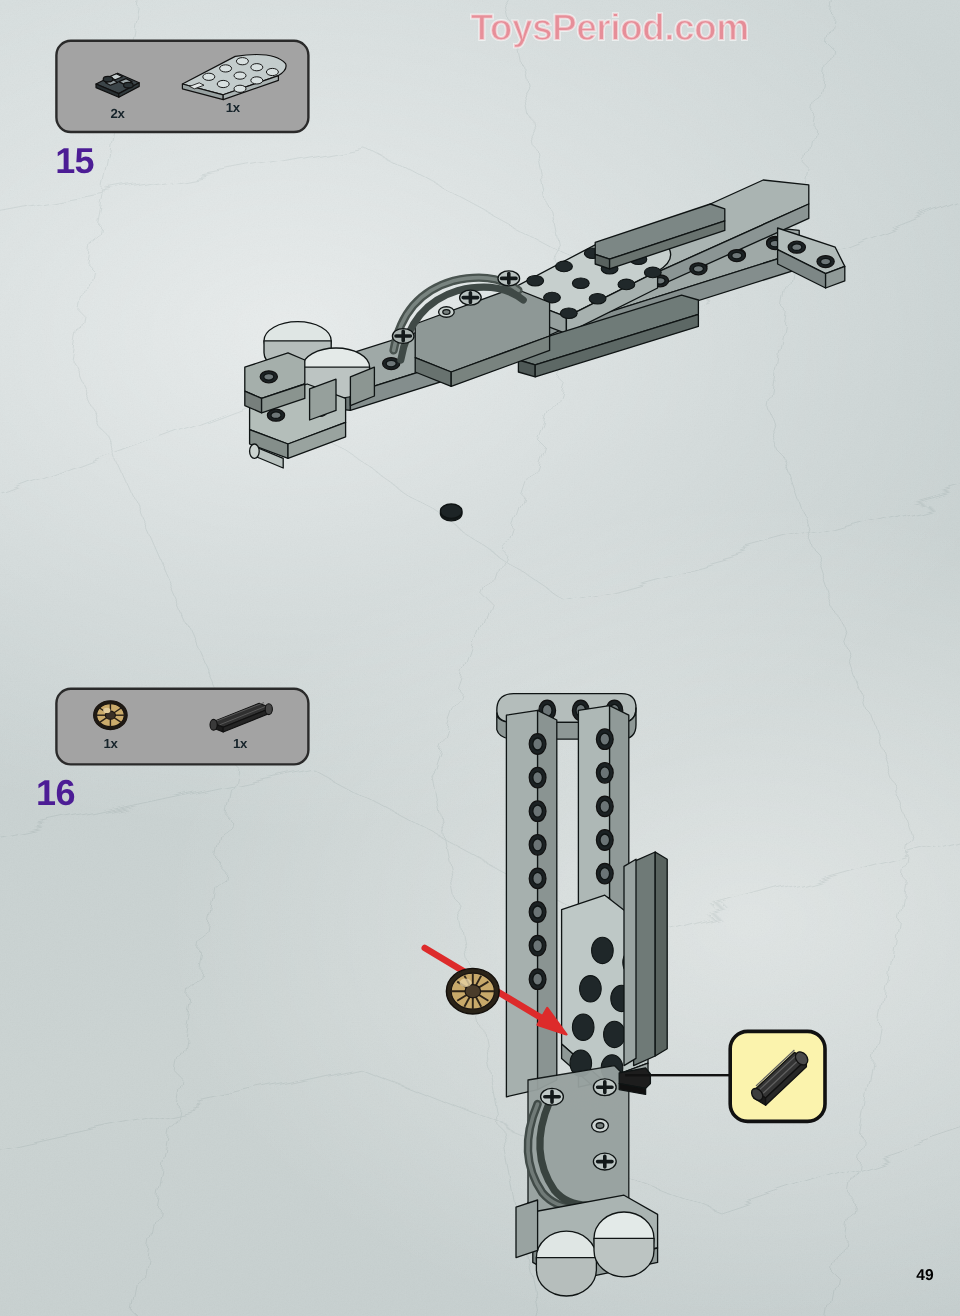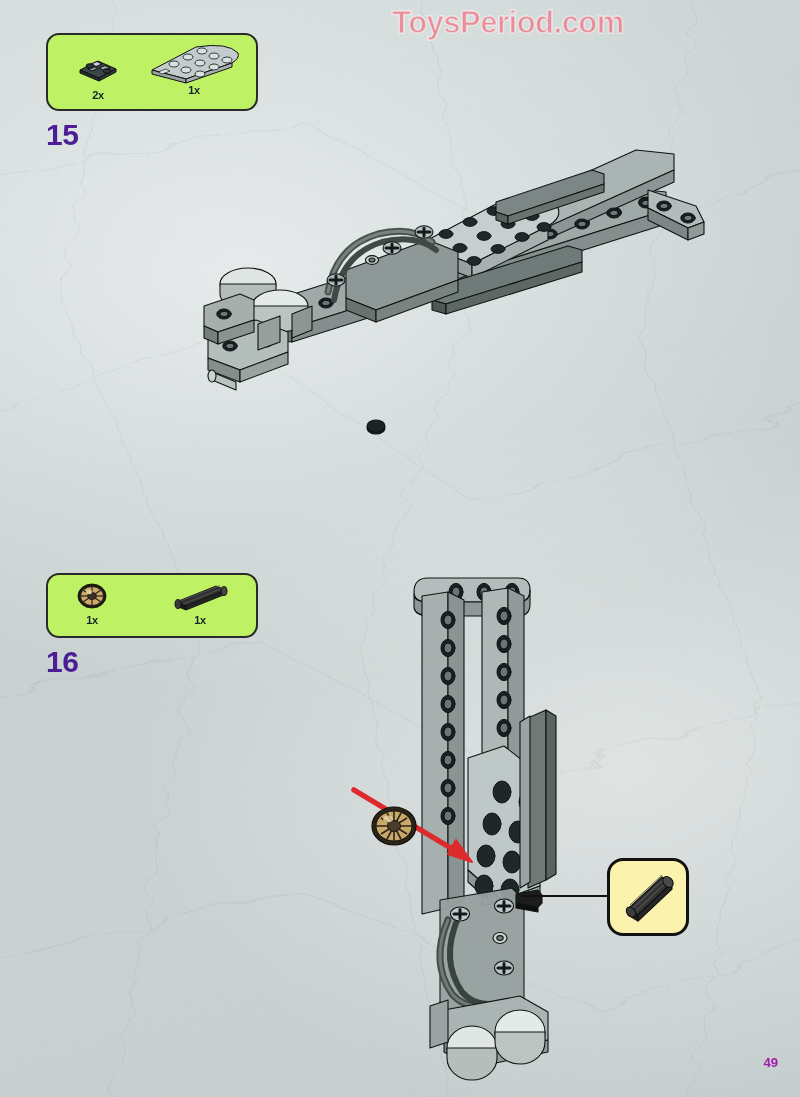--- a/index.html
+++ b/index.html
@@ -45,21 +45,21 @@
     -webkit-text-stroke: 1.5px rgba(255,255,255,0.55);
     text-align: left;
     line-height: 42px;
     white-space: nowrap;
     user-select: none;
   }
 
   
   .callout {
     position: absolute;
-    background: #bef264;
+    background: #a3a3a3;
     border: 2.5px solid #2a2a2a;
     border-radius: 13px;
     box-sizing: border-box;
   }
   .callout .parts-row {
     position: absolute;
     inset: 0;
   }
   .part {
     position: absolute;
@@ -107,21 +107,21 @@
     background: #111;
   }
 
   
   #page-number {
     position: absolute;
     right: 22px;
     bottom: 27px;
     font-size: 13px;
     font-weight: bold;
-    color: #a21caf;
+    color: #000000;
   }
 
   svg { display: block; overflow: visible; }
 </style>
 </head>
 <body>
 
 <div id="page"></div>
 
 <svg id="texture" viewBox="0 0 800 1097" preserveAspectRatio="none">
@@ -374,21 +374,21 @@
             <ellipse cx="66" cy="12" rx="3" ry="4.5" fill="#454545"></ellipse>
           </g>
         </svg>
       </div>
       <div class="qty">1x</div>
     </div>
 
   </div>
 </div>
 
-<div class="step-num" style="left:46px; top:645px;">16</div>
+<div class="step-num" style="left:30px; top:645px;">16</div>
 
 <svg style="position:absolute; left:352px; top:570px;" width="250" height="510" viewBox="0 0 250 510">
   <defs>
     <g id="pinhole16">
       <ellipse rx="7" ry="8.6" fill="#1b2123" stroke="#111" stroke-width="1"></ellipse>
       <ellipse rx="4" ry="5" fill="#6b7476"></ellipse>
     </g>
   </defs>
   <g stroke="#0f1414" stroke-width="1.1" stroke-linejoin="round" stroke-linecap="round">
 

